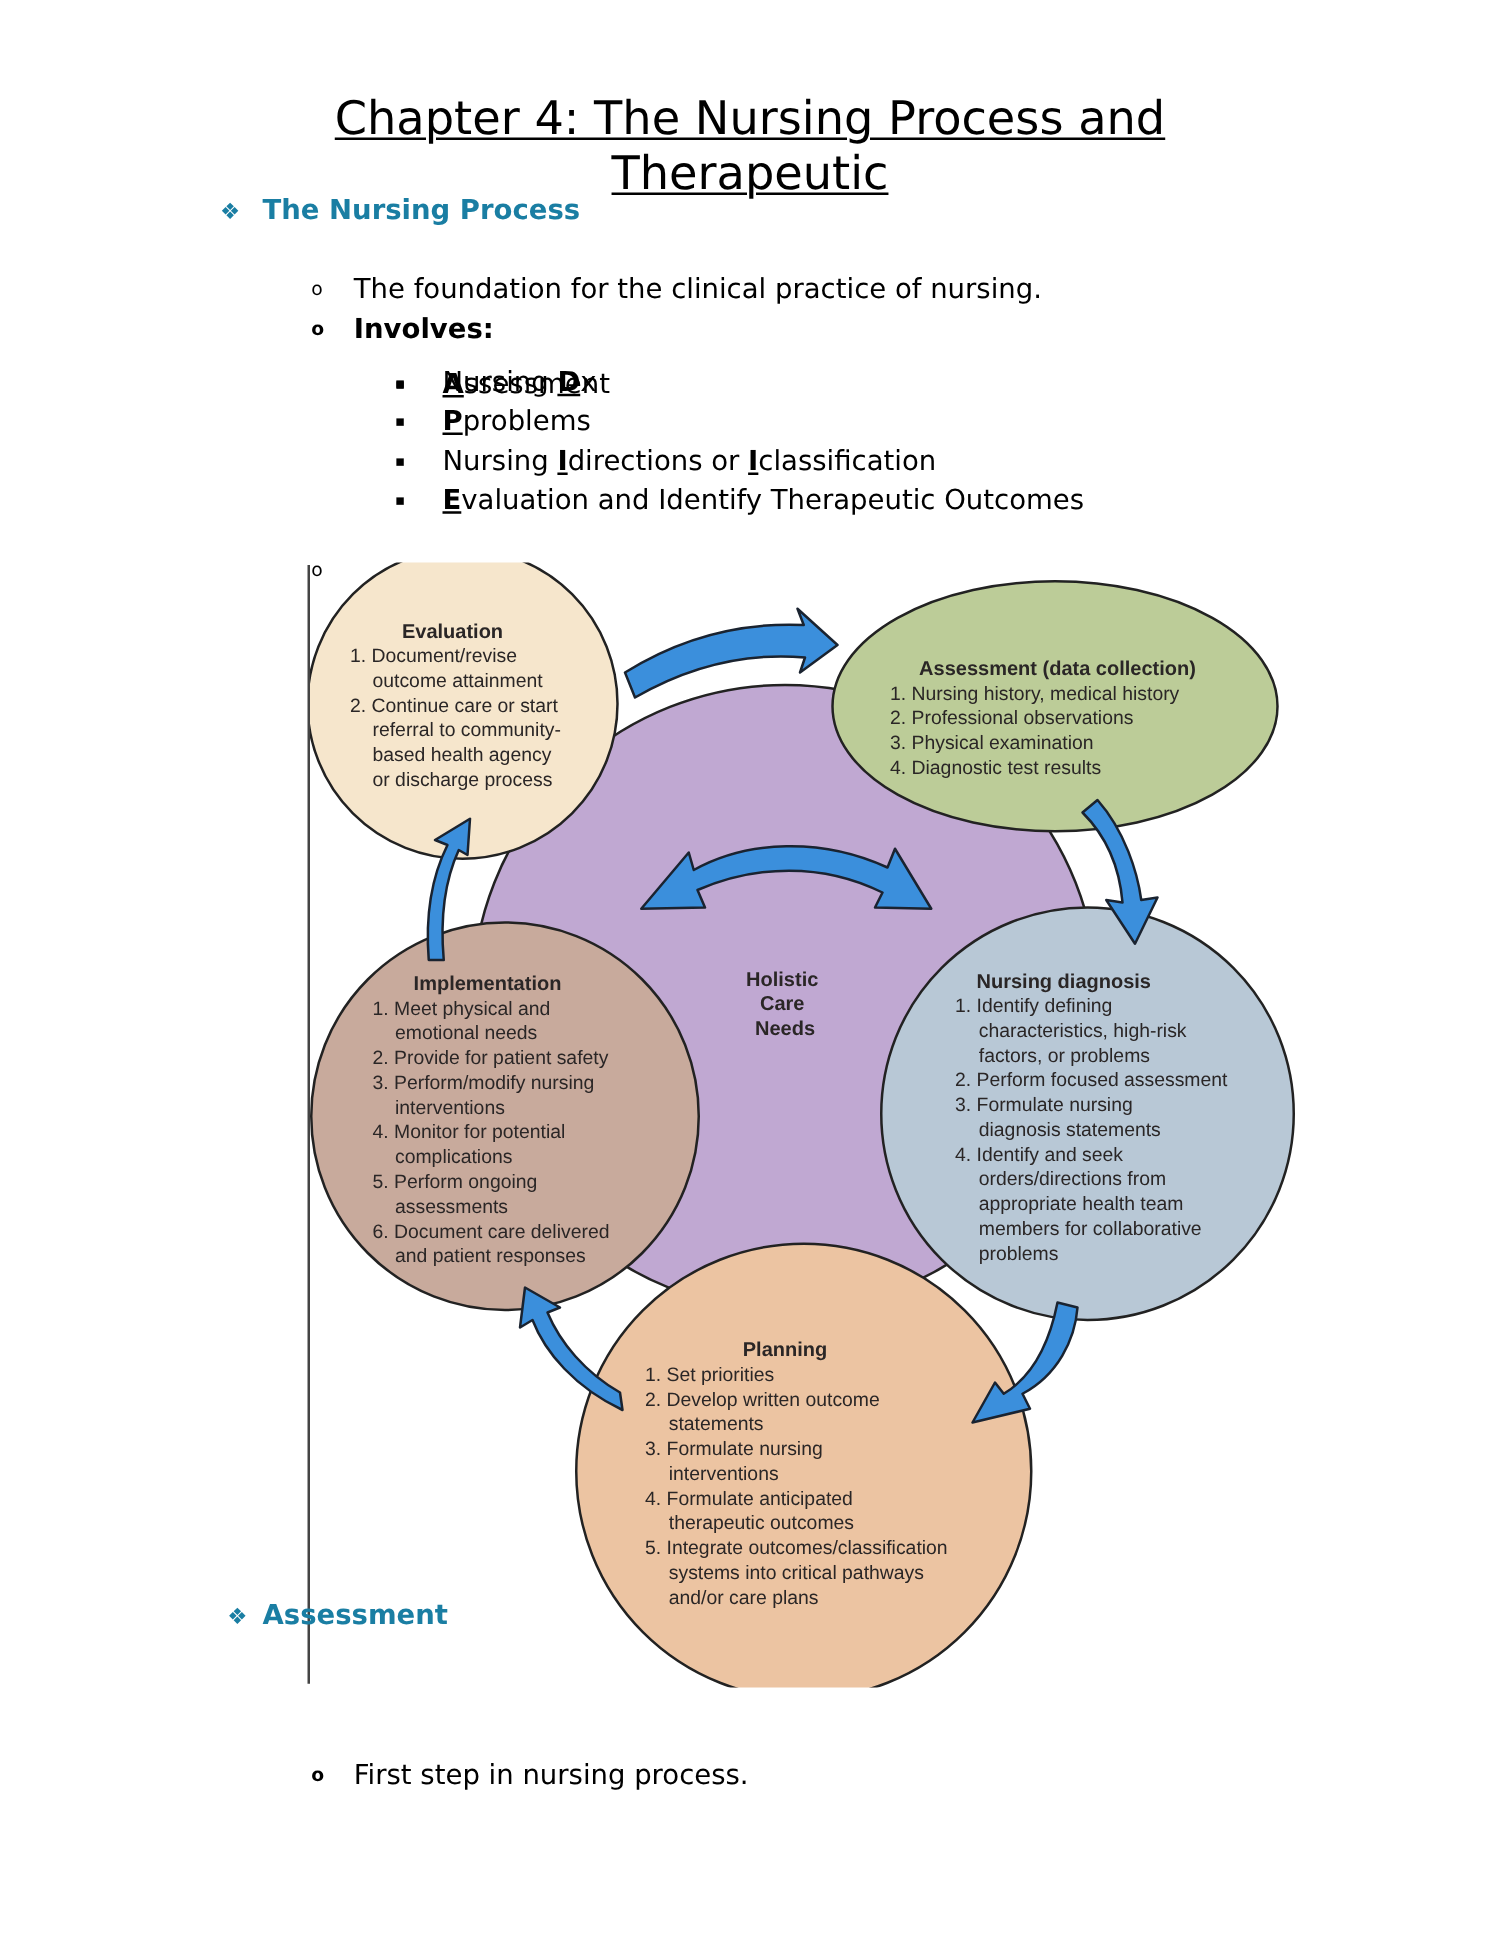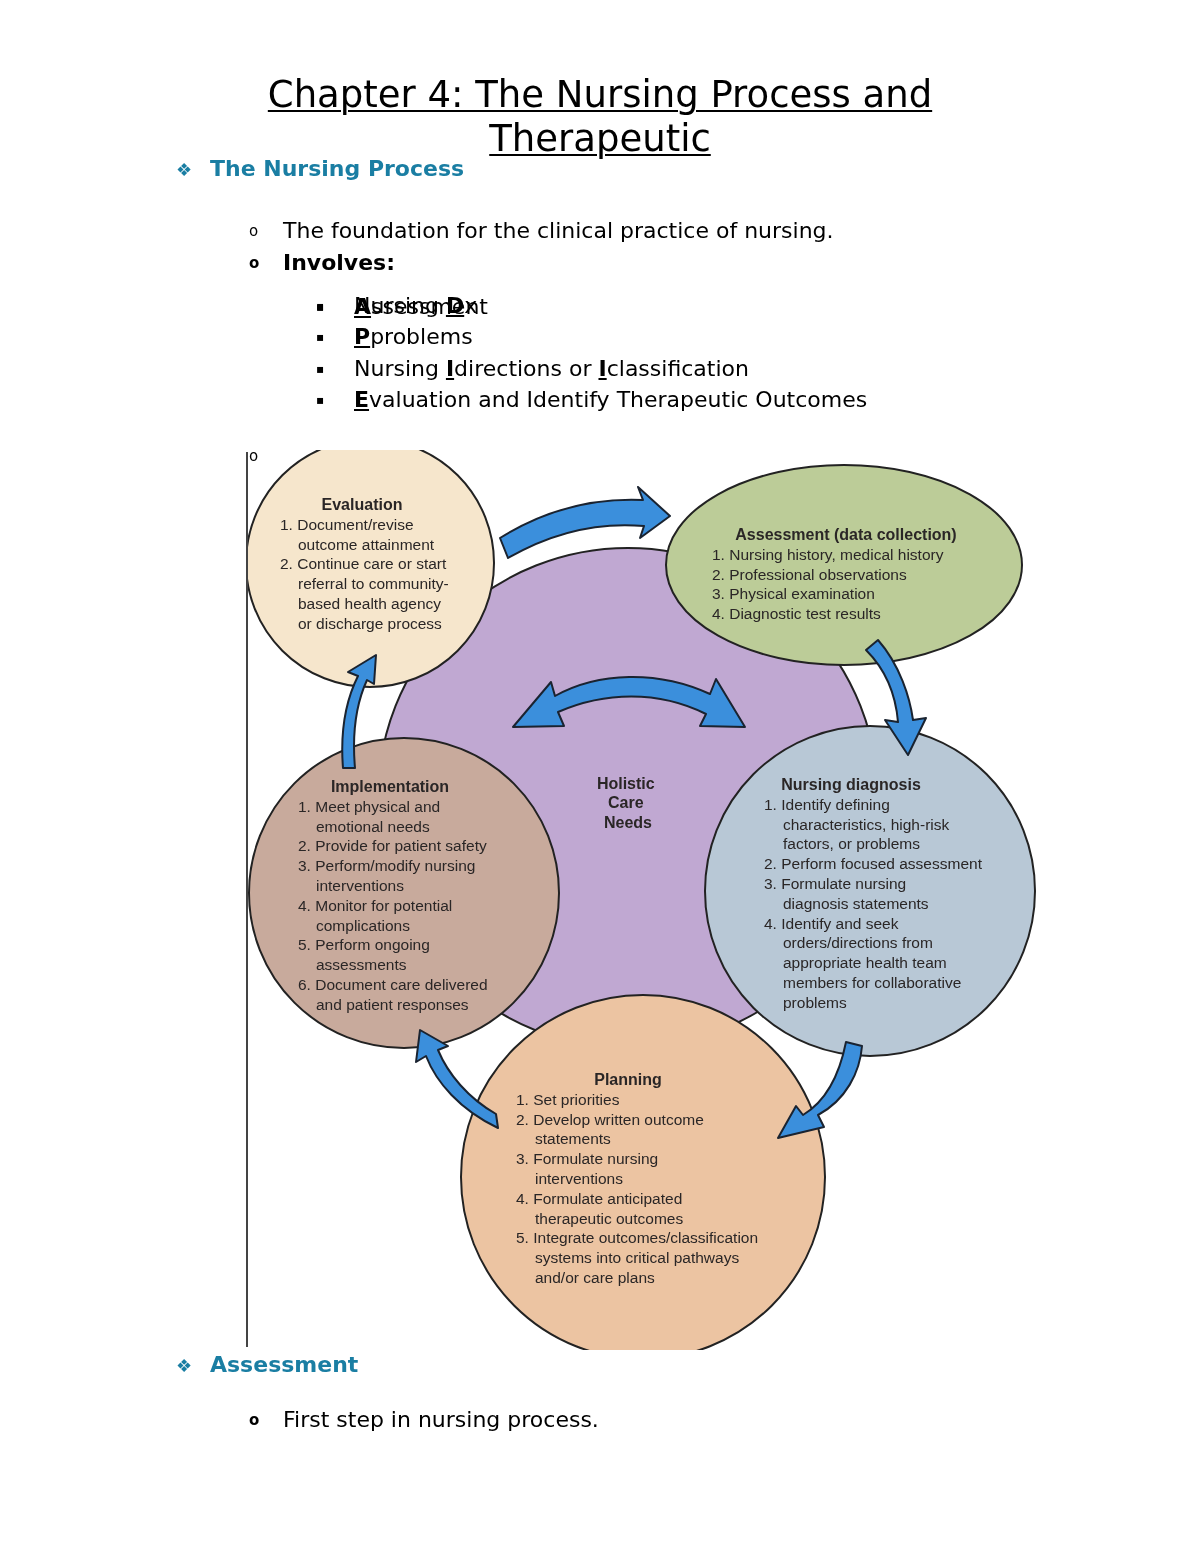--- a/index.html
+++ b/index.html
@@ -141,18 +141,18 @@
       <text x="268" y="714.2" class="ditem">3. Formulate nursing</text>
       <text x="287" y="734" class="ditem">interventions</text>
       <text x="268" y="753.8" class="ditem">4. Formulate anticipated</text>
       <text x="287" y="773.6" class="ditem">therapeutic outcomes</text>
       <text x="268" y="793.4" class="ditem">5. Integrate outcomes/classification</text>
       <text x="287" y="813.2" class="ditem">systems into critical pathways</text>
       <text x="287" y="833" class="ditem">and/or care plans</text>
     </g>
 </svg>
 
-<div class="h1" style="top:1352px;">
+<div class="h1" style="top:1280px;text-align:right;">
   <span class="diamond">❖</span><span>Assessment</span>
 </div>
 <div class="lvl2" style="top:1385px;">
   <span class="b" style="font-weight:bold;">o</span><span>First step in nursing process.</span>
 </div>
 
 </body></html>

